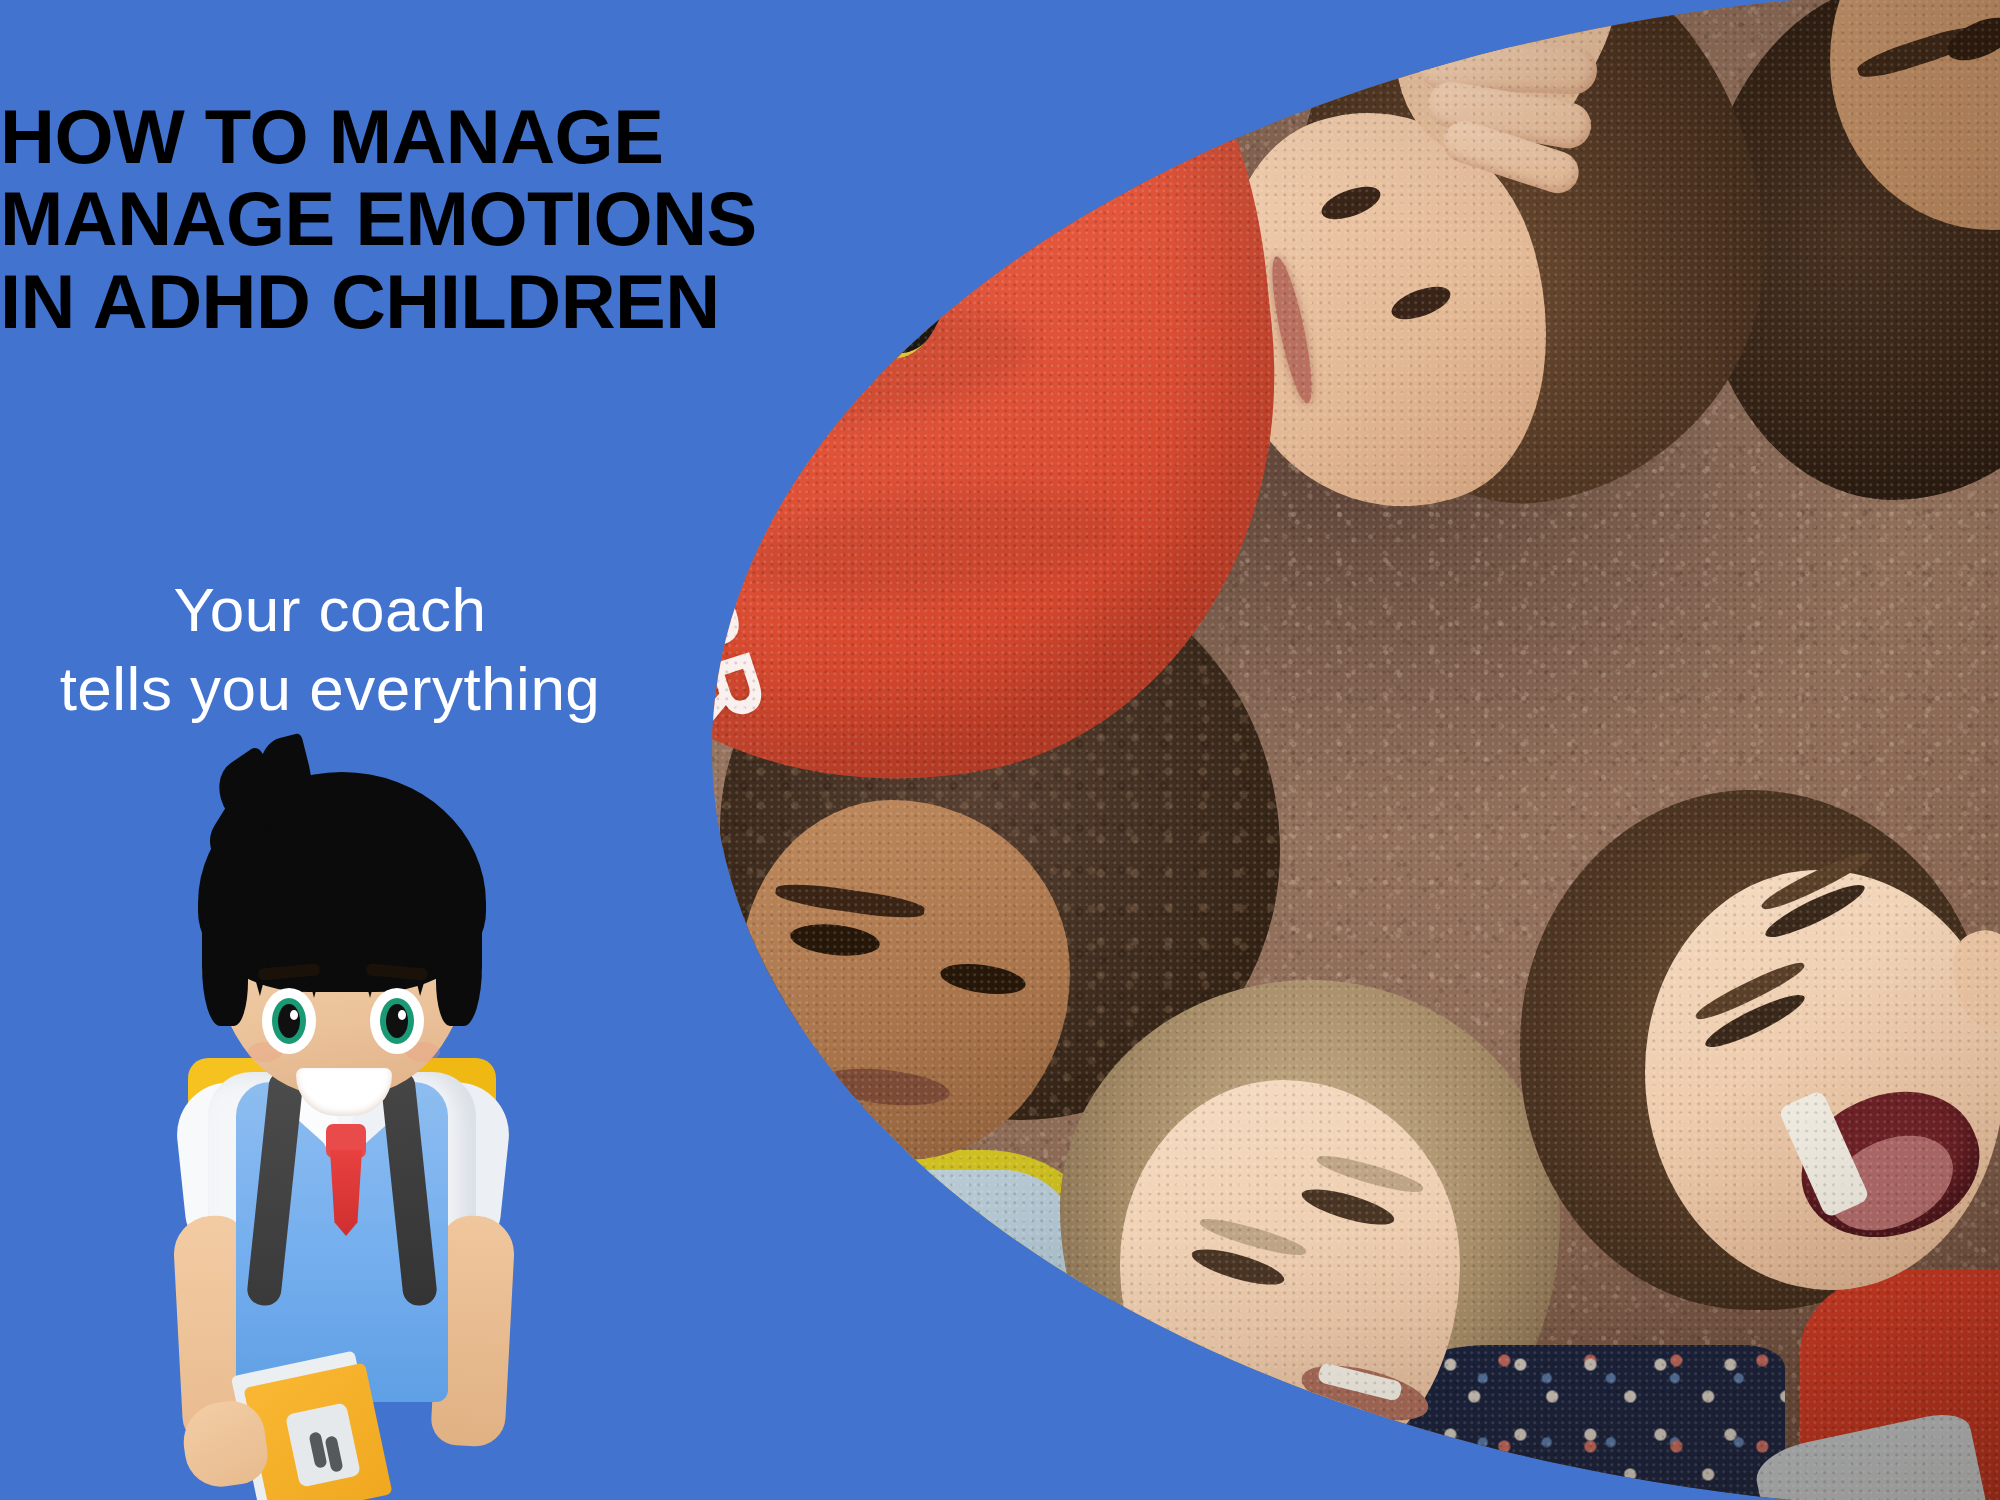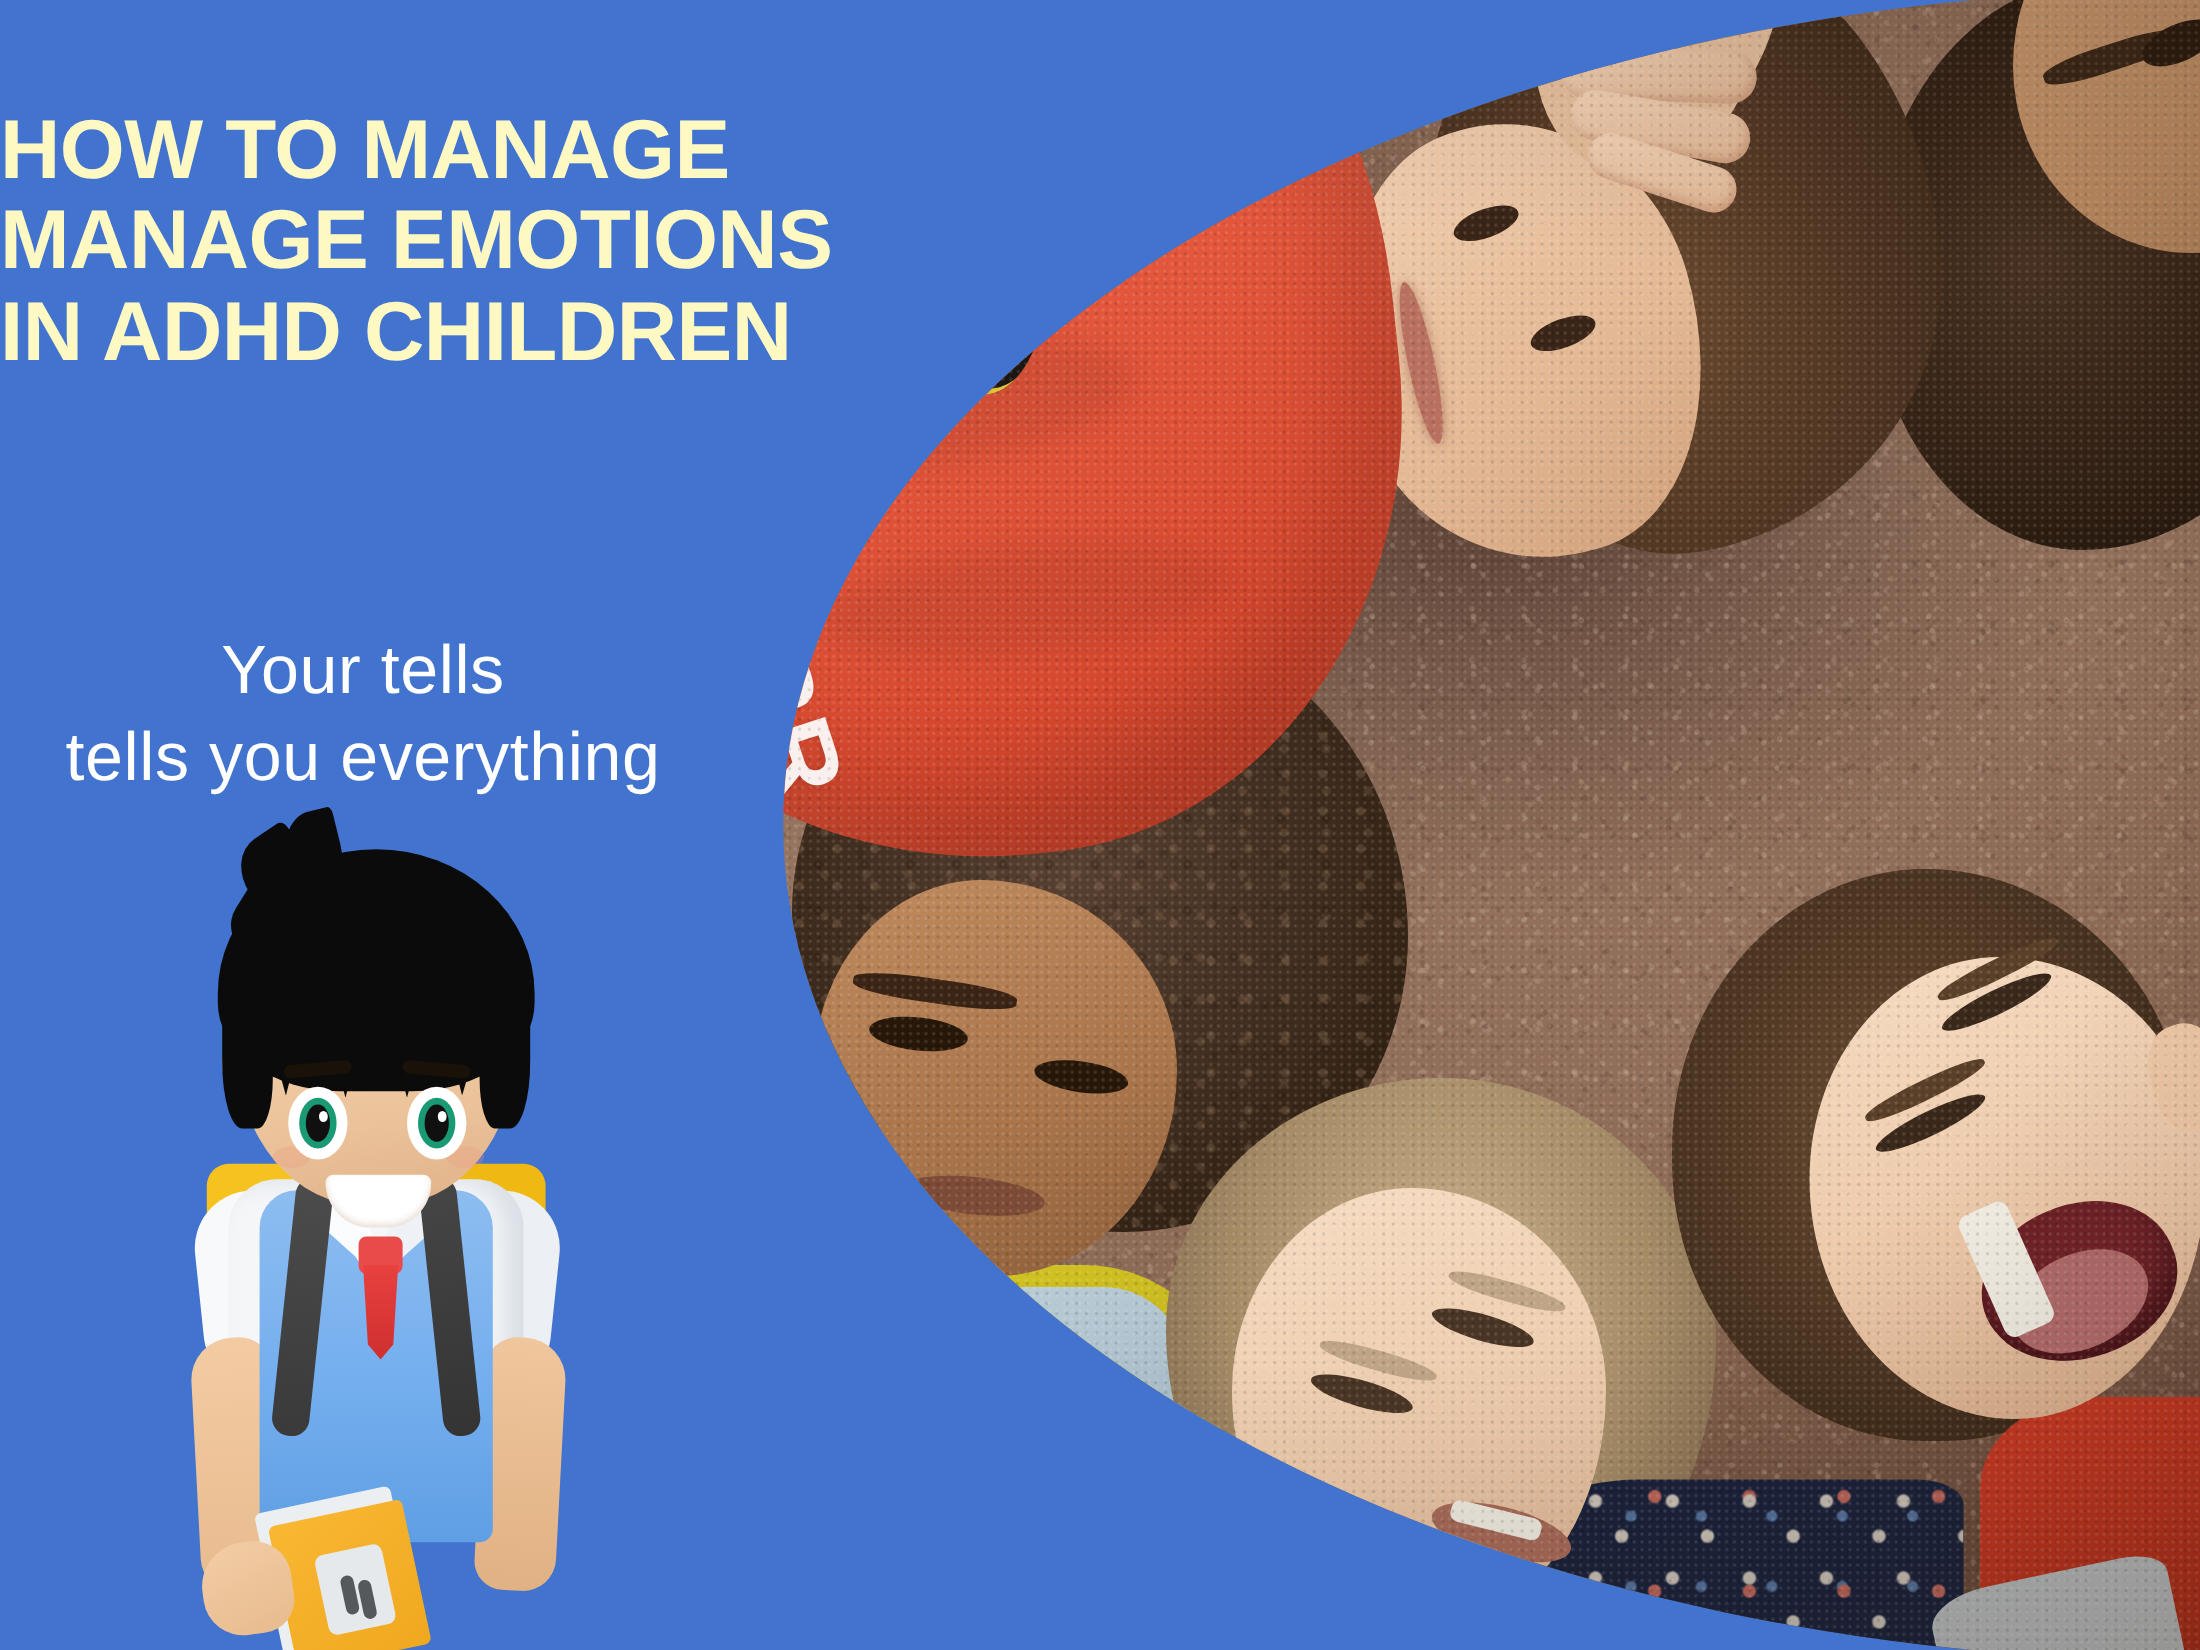--- a/index.html
+++ b/index.html
@@ -326,21 +326,21 @@
   }
   .photo-vignette {
     position:absolute; inset:0; pointer-events:none;
     background:radial-gradient(ellipse 78% 72% at 60% 48%, rgba(0,0,0,0) 48%, rgba(40,22,12,.30) 100%);
   }
 
   
   #title {
     position:absolute; left:0; top:96px; width:660px;
     text-align:center;
-    color:#fef9c3;
+    color:#000000;
     font-size:76px; font-weight:bold; line-height:1.085;
     letter-spacing:-0.5px;
   }
   #title .tline { display:block; white-space:nowrap; }
   #subtitle {
     position:absolute; left:0; top:570px; width:660px;
     text-align:center; color:#ffffff;
     font-size:62px; font-weight:300; line-height:1.28;
     letter-spacing:0.5px;
   }
@@ -623,21 +623,21 @@
     </div>
   </div>
 
   <div id="title">
     <span class="tline">HOW TO MANAGE</span>
     <span class="tline">MANAGE EMOTIONS</span>
     <span class="tline">IN ADHD CHILDREN</span>
   </div>
 
   <div id="subtitle">
-    <span class="sline">Your tells</span>
+    <span class="sline">Your coach</span>
     <span class="sline">tells you everything</span>
   </div>
 
   <div id="schoolboy">
     <div class="sb sb-backpack-l"></div>
     <div class="sb sb-backpack-r"></div>
 
     <div class="sb sb-sleeve-l"></div>
     <div class="sb sb-sleeve-r"></div>
     <div class="sb sb-torso-white"></div>

